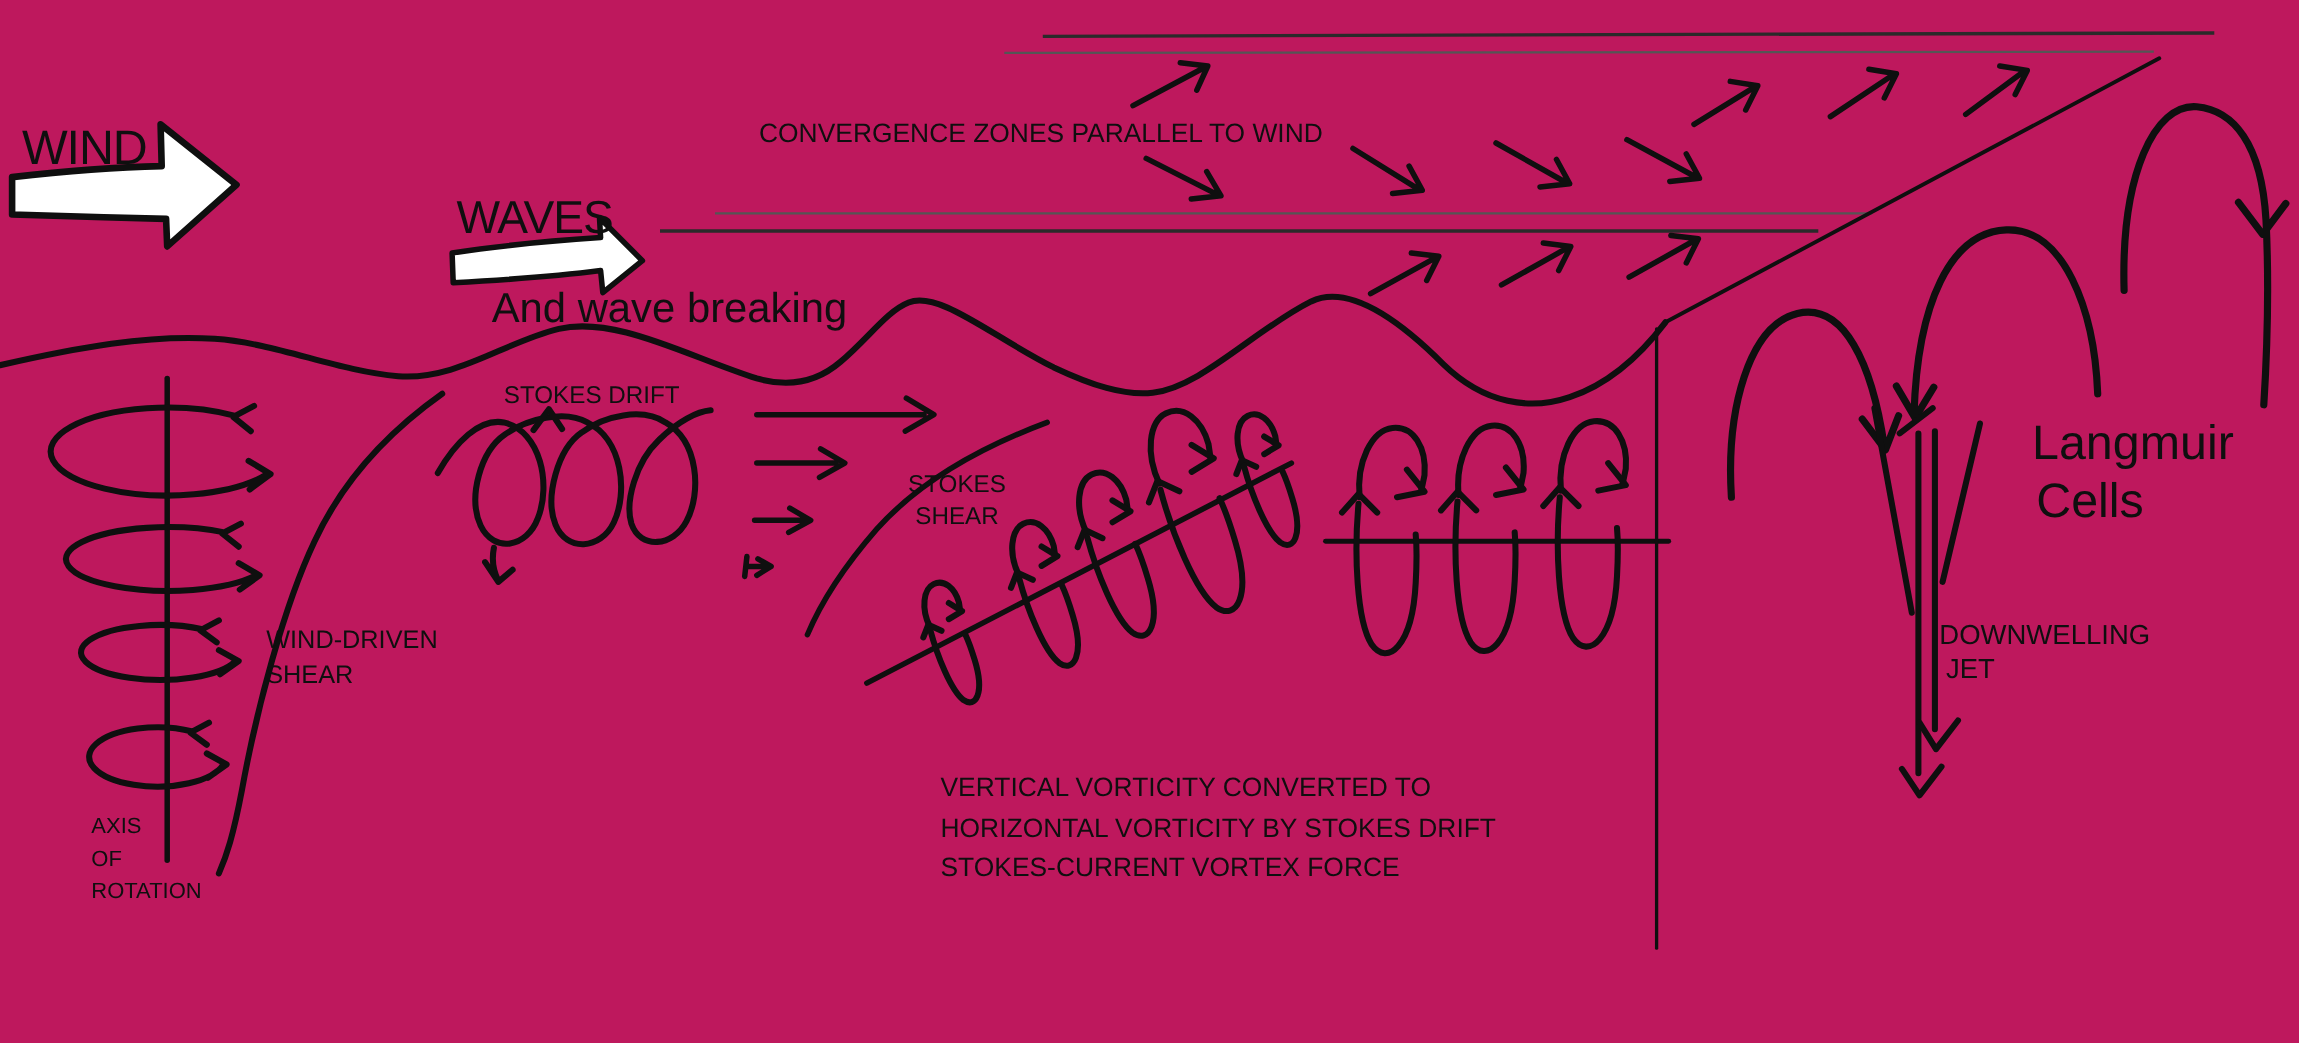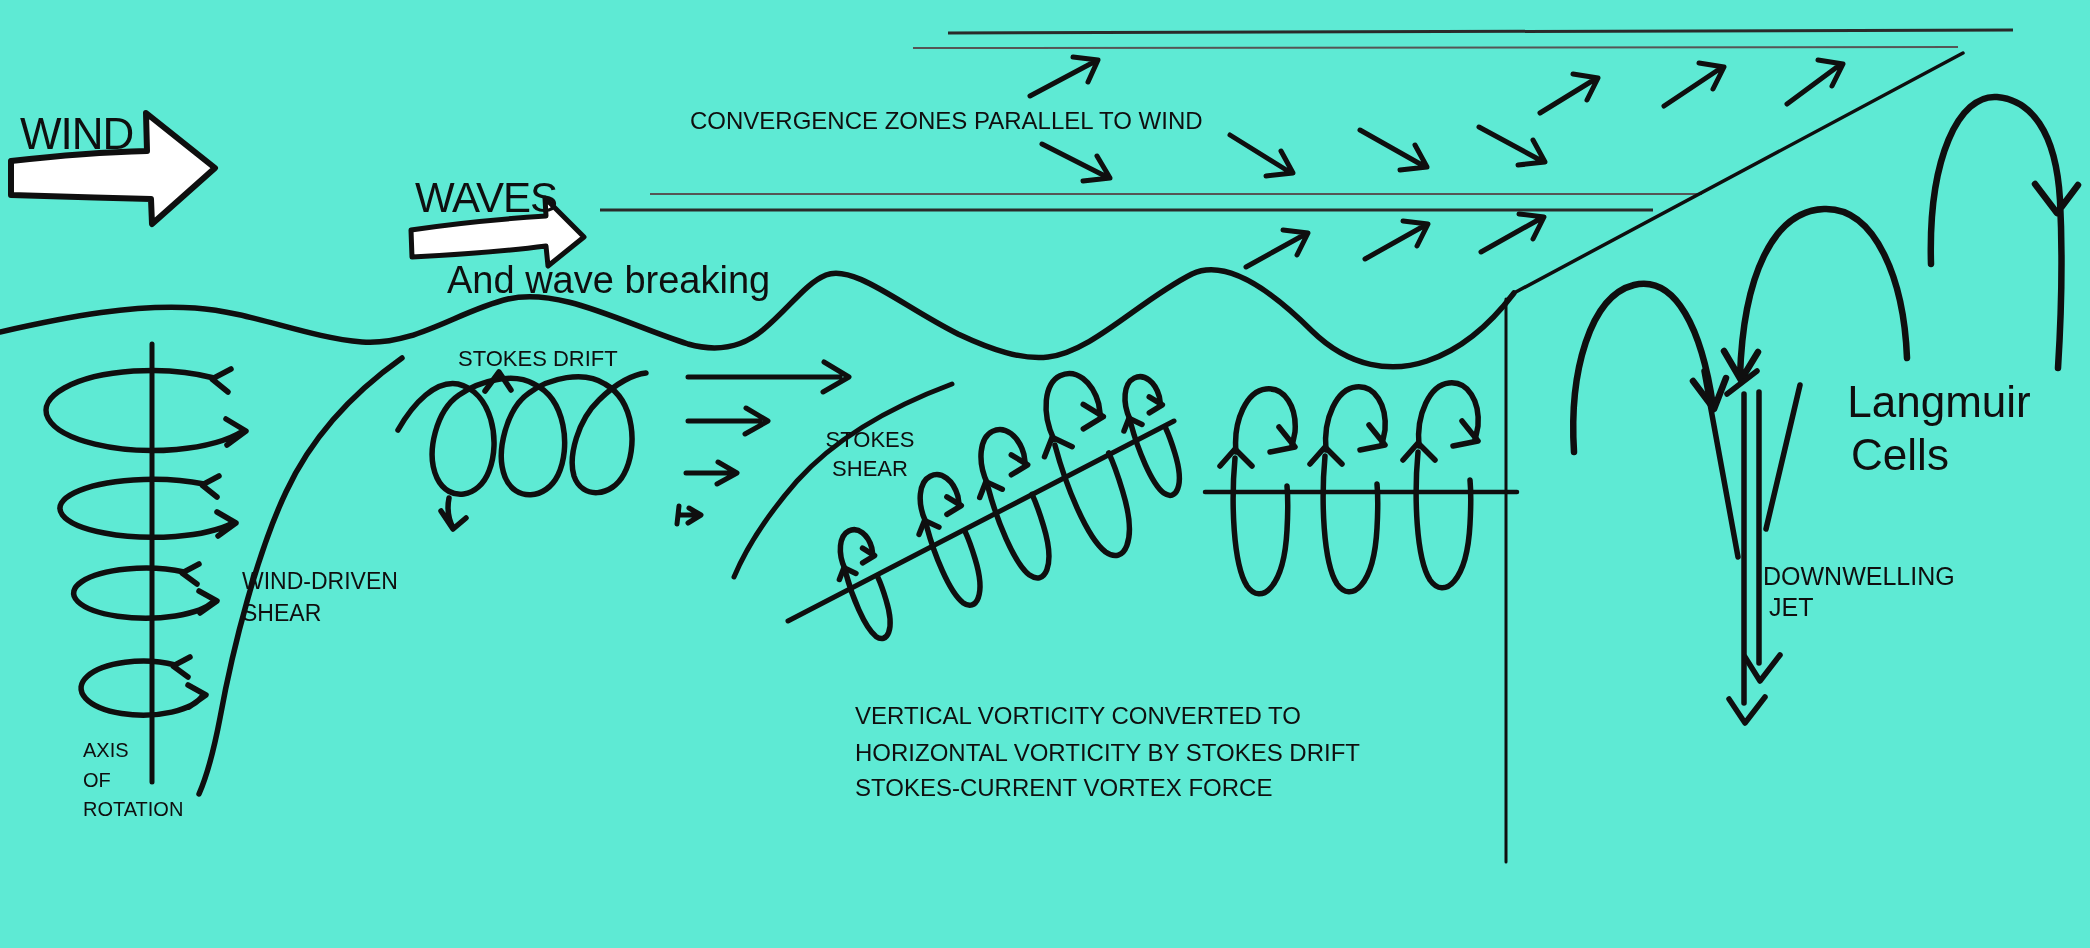--- a/index.html
+++ b/index.html
@@ -1,17 +1,17 @@
 <!DOCTYPE html>
 <html><head>
 <meta charset="utf-8">
 <style>
   html,body{margin:0;padding:0;background:#ffffff;}
   body{width:2090px;height:948px;overflow:hidden;font-family:"Liberation Sans",sans-serif;}
-  .stage{position:relative;width:2090px;height:948px;background:#5eead4;}
+  .stage{position:relative;width:2090px;height:948px;background:#be185d;}
   svg{display:block;}
   .ink{stroke:#0f0f0f;fill:none;stroke-linecap:round;stroke-linejoin:round;}
   .thin{stroke:#2a2a2a;fill:none;stroke-linecap:butt;}
   .thin2{stroke:#555555;fill:none;stroke-linecap:butt;}
   .blockarrow{fill:#ffffff;stroke:#0f0f0f;stroke-linejoin:round;}
   text{fill:#0f0f0f;font-family:"Liberation Sans",sans-serif;}
   .t-wind{font-size:44px;letter-spacing:-1px;}
   .t-waves{font-size:42px;letter-spacing:-1px;}
   .t-breaking{font-size:38px;}
   .t-conv{font-size:24px;}

